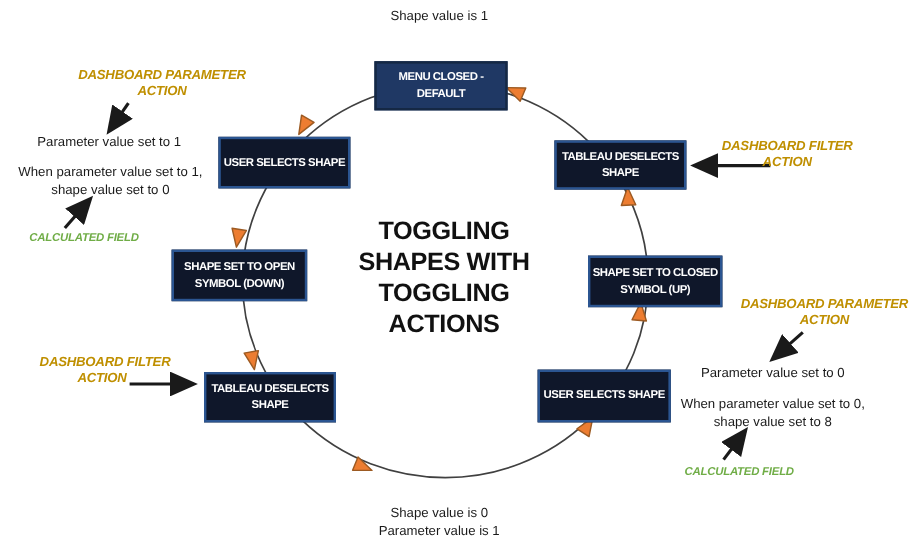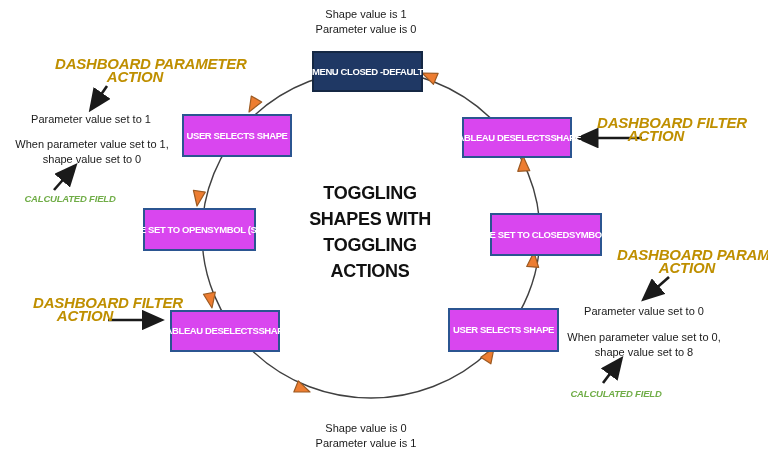--- a/index.html
+++ b/index.html
@@ -2,37 +2,37 @@
 <html><head>
 <meta charset="utf-8">
 <style>
   html,body{margin:0;padding:0;background:#ffffff;}
   .canvas{
     position:relative;width:768px;height:457px;background:#ffffff;overflow:hidden;
     font-family:"Liberation Sans",sans-serif;
   }
   .layer{position:absolute;left:0;top:0;width:768px;height:457px;}
   .node{
-    position:absolute;display:flex;justify-content:center;align-items:center;
+    position:absolute;display:flex;flex-direction:column;justify-content:center;align-items:center;
     color:#ffffff;font-weight:bold;font-size:9.5px;letter-spacing:-0.4px;line-height:1.4;
     text-align:center;
   }
   .node span{white-space:nowrap;}
-  .node.blue{background:#d946ef;border:2px solid #2B5591;}
+  .node.blue{background:#0f172a;border:2px solid #2B5591;}
   .node.dark{background:#1F3864;border:2px solid #152844;}
   .title{
     position:absolute;left:286px;top:180px;width:168px;text-align:center;
-    font-size:18px;font-weight:800;line-height:26px;color:#111111;letter-spacing:-0.3px;
+    font-size:21px;font-weight:800;line-height:26px;color:#111111;letter-spacing:-0.3px;
   }
   .title span{display:block;white-space:nowrap;}
   .ann{
     position:absolute;text-align:center;color:#1a1a1a;font-size:11px;line-height:14.5px;
   }
   .ann span{display:block;white-space:nowrap;}
-  .ann.gold{color:#BF8F00;font-weight:bold;font-style:italic;font-size:15px;line-height:13px;letter-spacing:-0.2px;}
+  .ann.gold{color:#BF8F00;font-weight:bold;font-style:italic;font-size:11px;line-height:13px;letter-spacing:-0.2px;}
   .ann.green{color:#70AD47;font-weight:bold;font-style:italic;font-size:9.5px;letter-spacing:-0.2px;}
 </style>
 </head>
 <body>
 
 <div class="canvas">
 
   <svg class="layer" viewBox="0 0 768 457">
     <defs>
       <marker id="blkArrow" markerWidth="9" markerHeight="8" refX="7.5" refY="4" orient="auto">
@@ -74,21 +74,21 @@
     <span>MENU CLOSED -</span>
     <span>DEFAULT</span>
   </div>
 
   <div class="node blue" style="left:182px;top:114px;width:106px;height:39px">
     <span>USER SELECTS SHAPE</span>
   </div>
 
   <div class="node blue" style="left:143px;top:208px;width:109px;height:39px">
     <span>SHAPE SET TO OPEN</span>
-    <span>SYMBOL (SHAPE)</span>
+    <span>SYMBOL (DOWN)</span>
   </div>
 
   <div class="node blue" style="left:170px;top:310px;width:106px;height:38px">
     <span>TABLEAU DESELECTS</span>
     <span>SHAPE</span>
   </div>
 
 
   <div class="node blue" style="left:448px;top:308px;width:107px;height:40px">
     <span>USER SELECTS SHAPE</span>
@@ -99,21 +99,20 @@
     <span>SYMBOL (UP)</span>
   </div>
 
   <div class="node blue" style="left:462px;top:117px;width:106px;height:37px">
     <span>TABLEAU DESELECTS</span>
     <span>SHAPE</span>
   </div>
 
   <div class="ann" style="left:300px;top:7px;width:132px">
     <span>Shape value is 1</span>
-    <span>Parameter value is 0</span>
   </div>
 
   <div class="ann" style="left:300px;top:421px;width:132px">
     <span>Shape value is 0</span>
     <span>Parameter value is 1</span>
   </div>
 
   <div class="ann gold" style="left:55px;top:57px;width:160px">
     <span>DASHBOARD PARAMETER</span>
     <span>ACTION</span>

